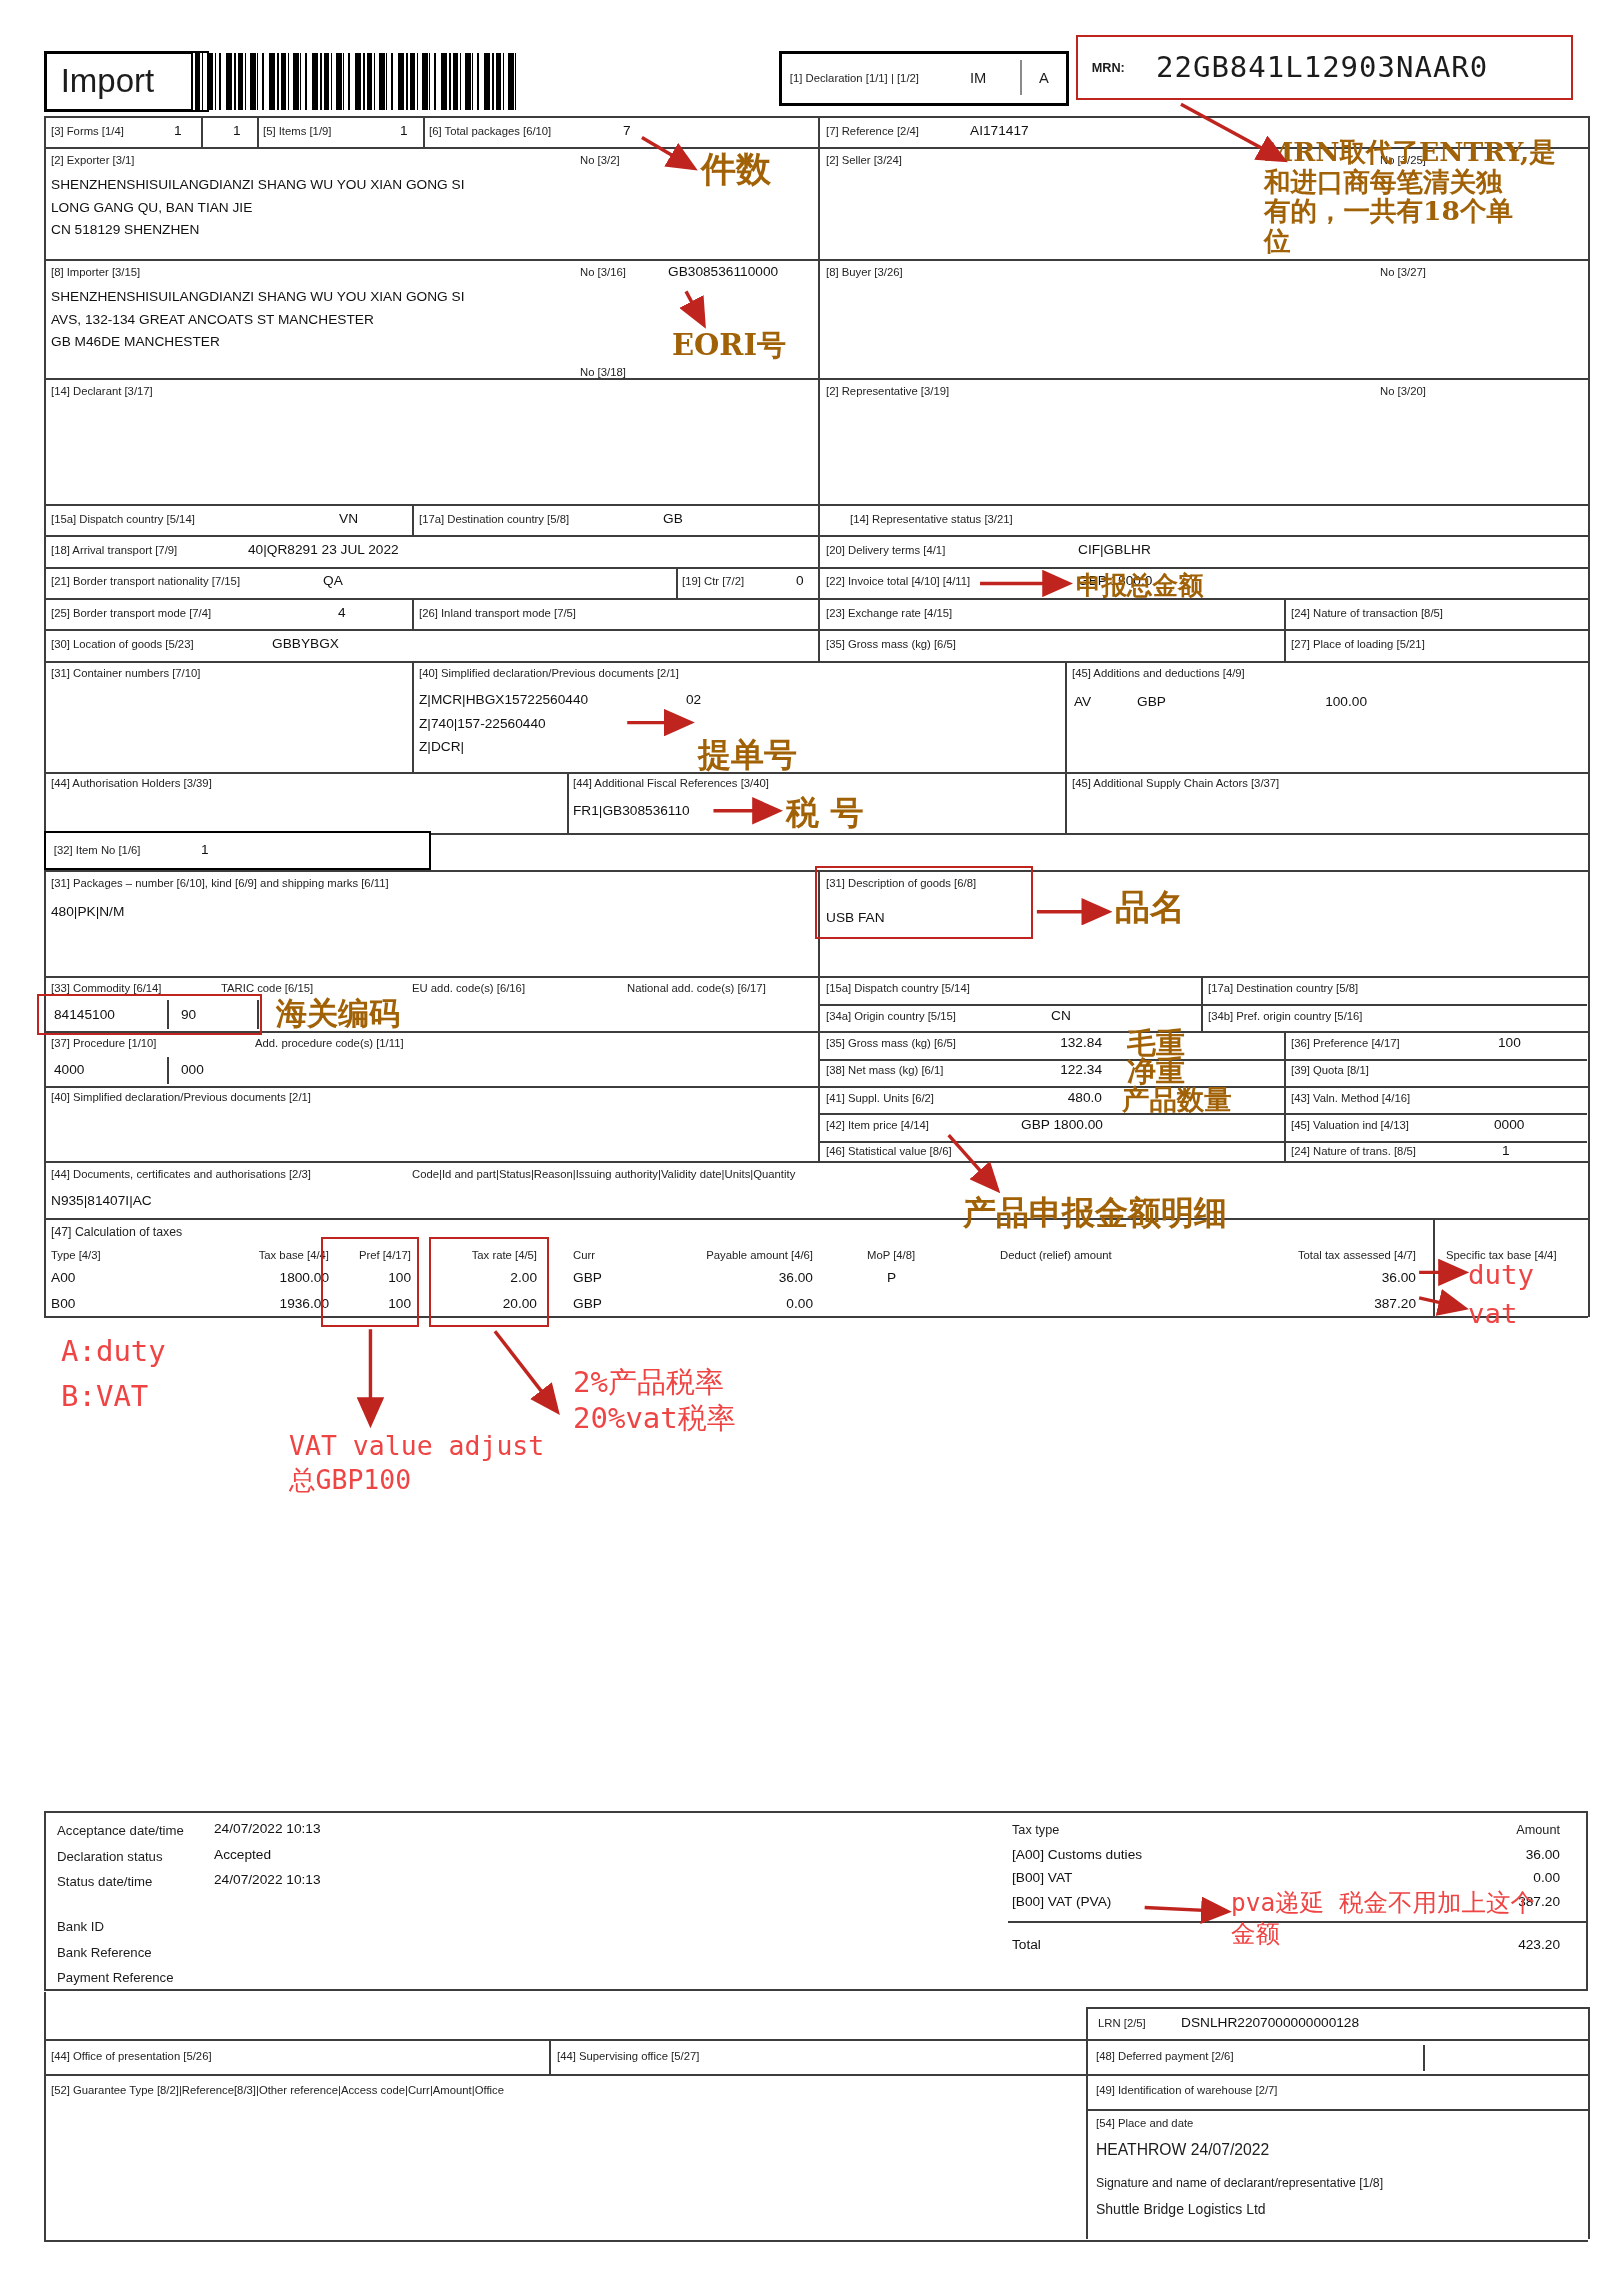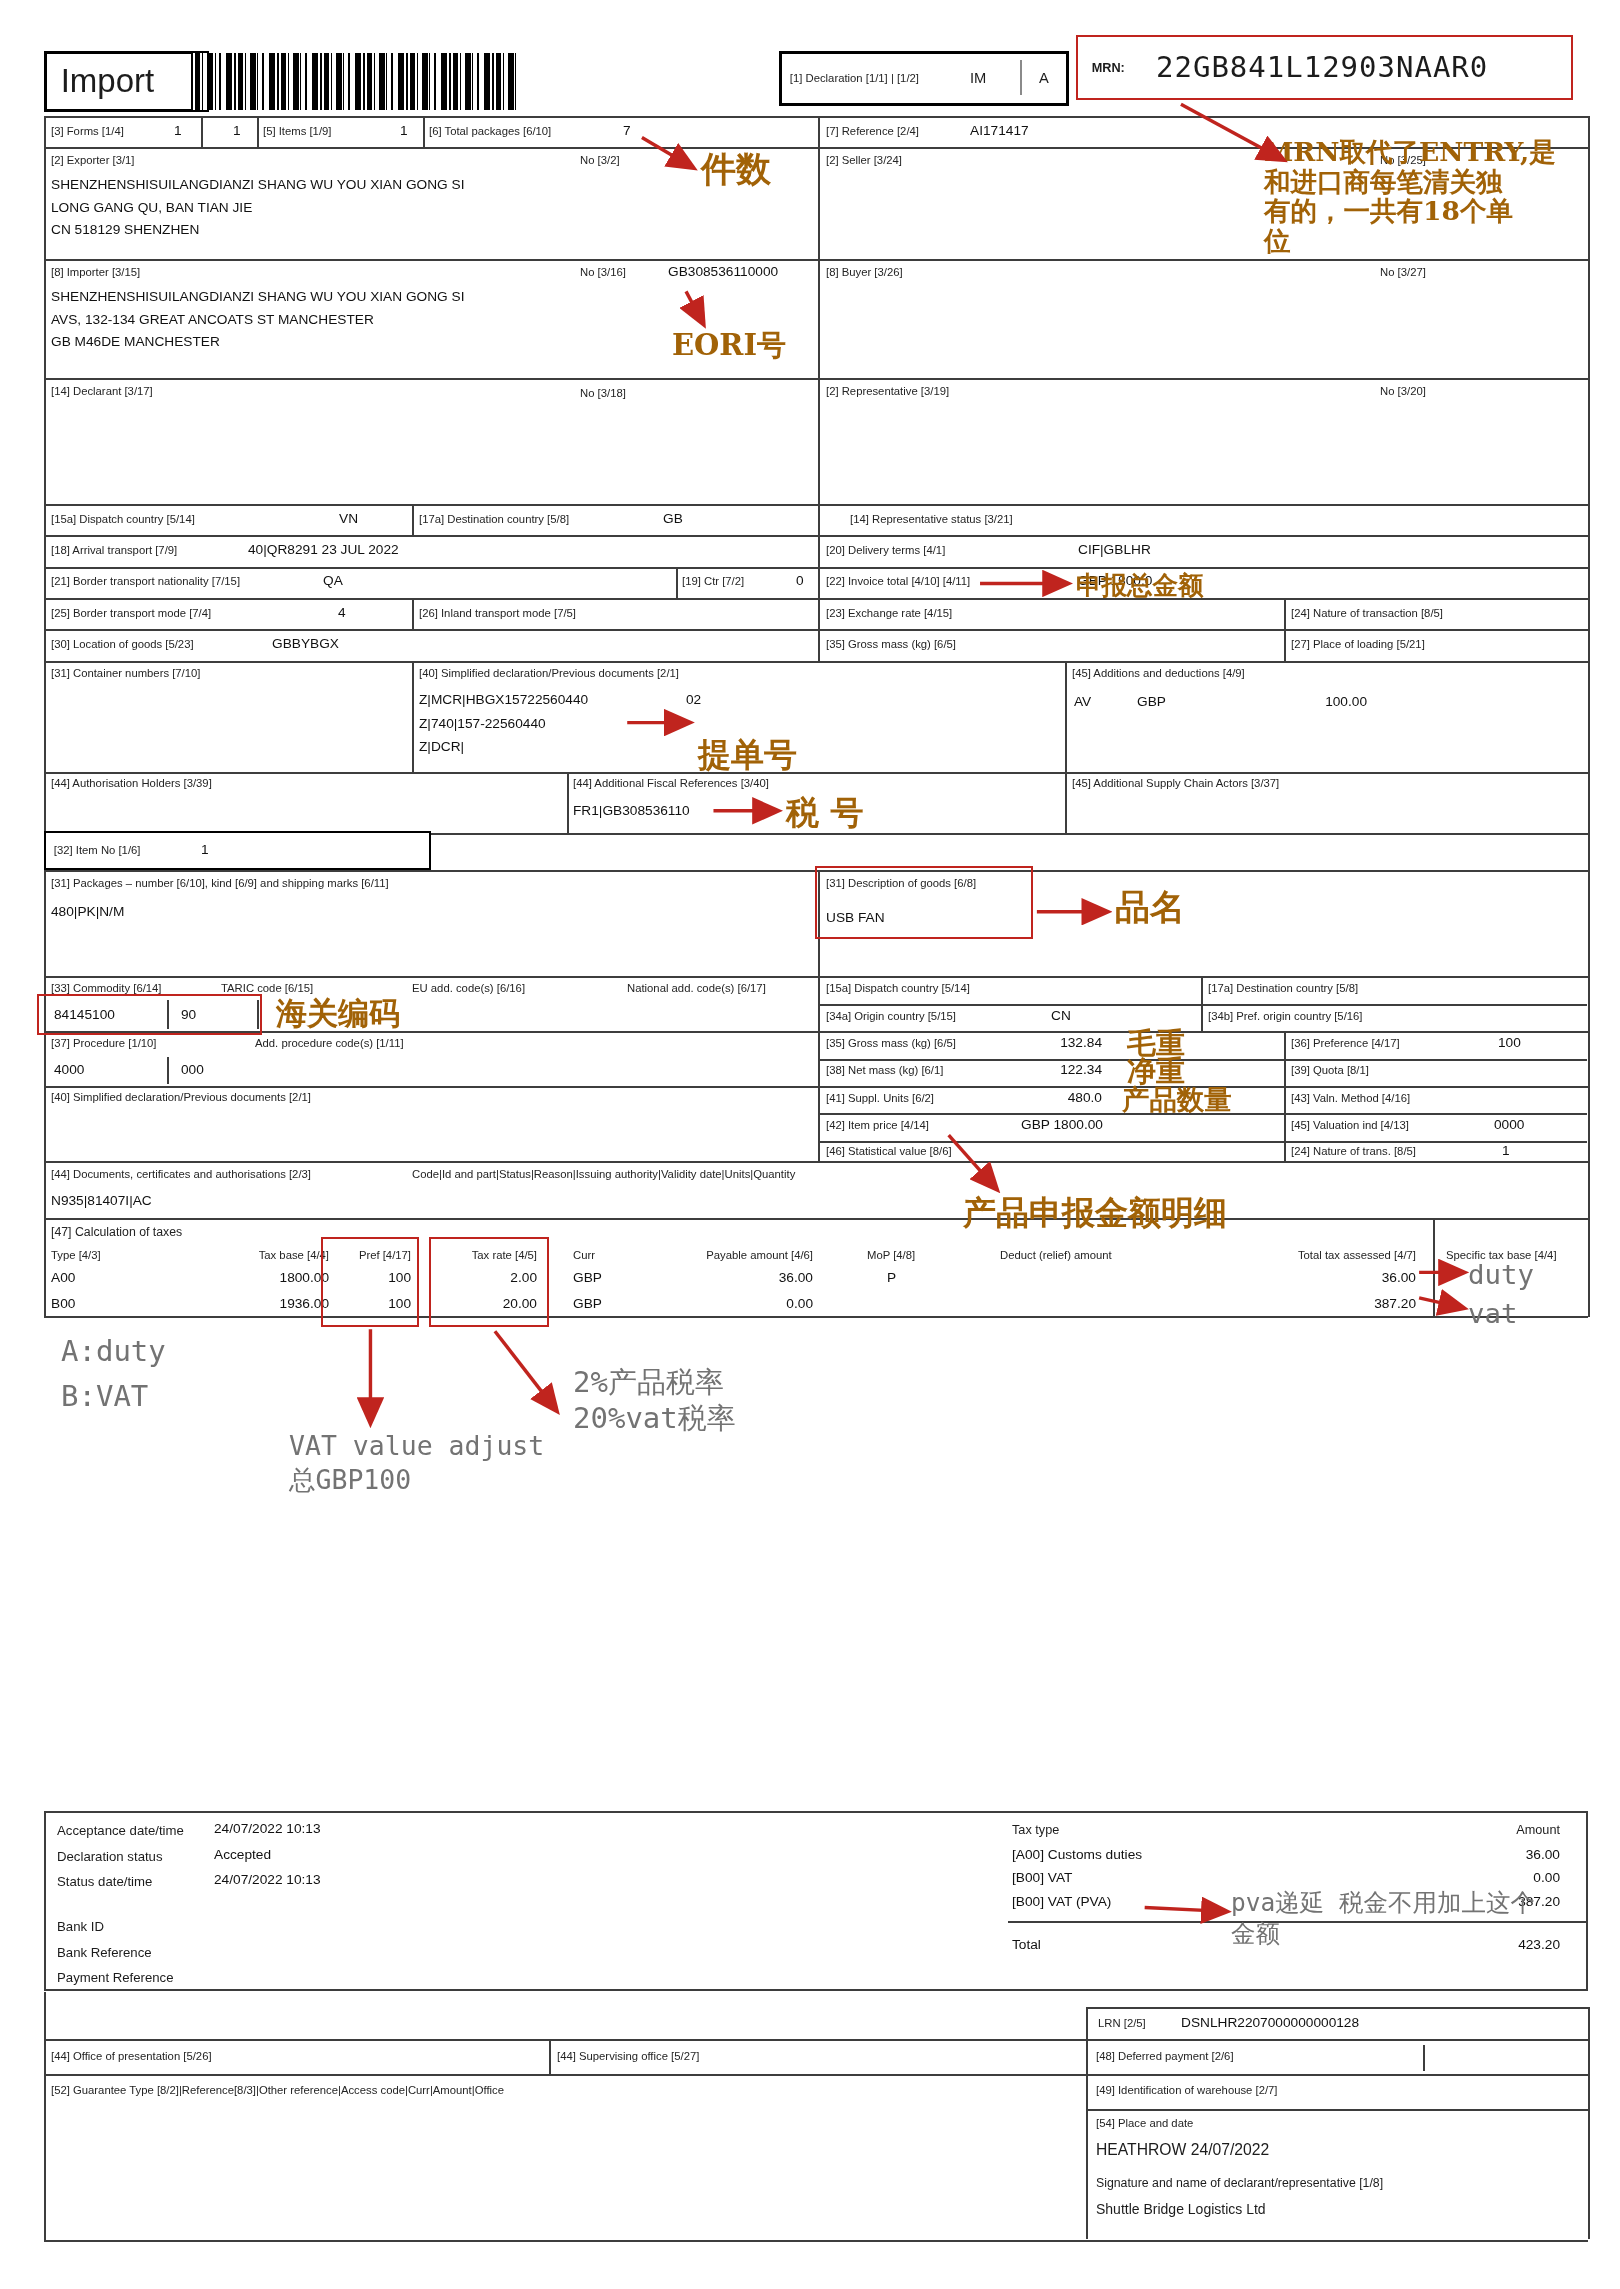--- a/index.html
+++ b/index.html
@@ -7,21 +7,21 @@
     position:relative; width:1620px; height:2290px; background:#fff;
     font-family:"Liberation Sans", sans-serif; color:#1c1c1c; overflow:hidden;
   }
   .t{position:absolute; white-space:nowrap; line-height:1.15;}
   .lbl{font-size:11.3px; color:#242424;}
   .val{font-size:13.7px; color:#111;}
   .big{font-size:14.7px;}
   .num{text-align:right;}
   .pre{white-space:pre-line;}
   .redserif{font-family:"DejaVu Serif","DejaVu Sans",serif; color:#a16207; font-weight:bold;}
-  .redmono{font-family:"DejaVu Sans Mono",monospace; color:#737373;}
+  .redmono{font-family:"DejaVu Sans Mono",monospace; color:#ef4444;}
   .hl,.vl{position:absolute; background:#3d3d3d;}
   .hl{height:1.5px;}
   .vl{width:1.5px;}
   .thickbox{position:absolute; border:3.9px solid #000; box-sizing:border-box; background:#fff;}
   .redbox{position:absolute; border:2.9px solid #c0241e; box-sizing:border-box;}
   .mono{font-family:"DejaVu Sans Mono",monospace;}
   #barcode{
     position:absolute; left:191px; top:53px; width:329px; height:57px;
     background:repeating-linear-gradient(90deg,
       #000 0 2px,#fff 2px 3.9px,#000 3.9px 8.8px,#fff 8.8px 10.8px,#000 10.8px 11.8px,
@@ -136,21 +136,21 @@
   <span class="t lbl" style="left:51px;top:266px;">[8] Importer [3/15]</span>
   <span class="t lbl" style="left:580px;top:266px;">No [3/16]</span>
   <span class="t val" style="left:668px;top:264px;">GB308536110000</span>
   <span class="t val" style="left:51px;top:289px;">SHENZHENSHISUILANGDIANZI SHANG WU YOU XIAN GONG SI</span>
   <span class="t val" style="left:51px;top:312px;">AVS, 132-134 GREAT ANCOATS ST MANCHESTER</span>
   <span class="t val" style="left:51px;top:334px;">GB M46DE MANCHESTER</span>
   <span class="t lbl" style="left:826px;top:266px;">[8] Buyer [3/26]</span>
   <span class="t lbl" style="left:1380px;top:266px;">No [3/27]</span>
 
   <span class="t lbl" style="left:51px;top:385px;">[14] Declarant [3/17]</span>
-  <span class="t lbl" style="left:580px;top:387px;">No [3/18]</span>
+  <span class="t lbl" style="left:580px;top:366px;">No [3/18]</span>
   <span class="t lbl" style="left:826px;top:385px;">[2] Representative [3/19]</span>
   <span class="t lbl" style="left:1380px;top:385px;">No [3/20]</span>
 
   <span class="t lbl" style="left:51px;top:513px;">[15a] Dispatch country [5/14]</span>
   <span class="t val" style="left:339px;top:511px;">VN</span>
   <span class="t lbl" style="left:419px;top:513px;">[17a] Destination country [5/8]</span>
   <span class="t val" style="left:663px;top:511px;">GB</span>
   <span class="t lbl" style="left:826px;top:513px;padding-left:24px;">[14] Representative status [3/21]</span>
 
   <span class="t lbl" style="left:51px;top:544px;">[18] Arrival transport [7/9]</span>

